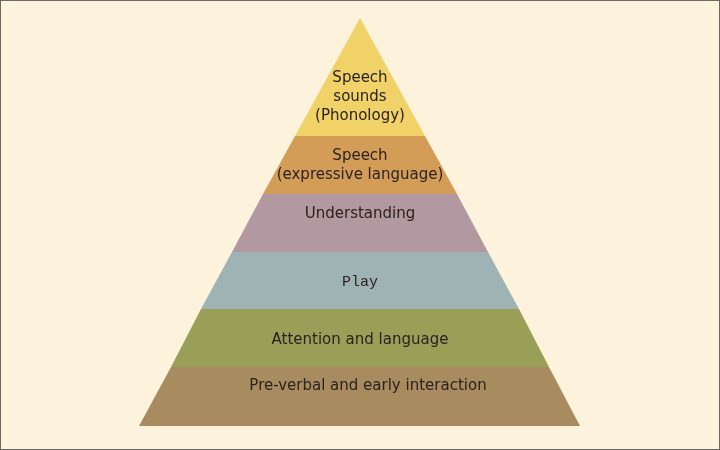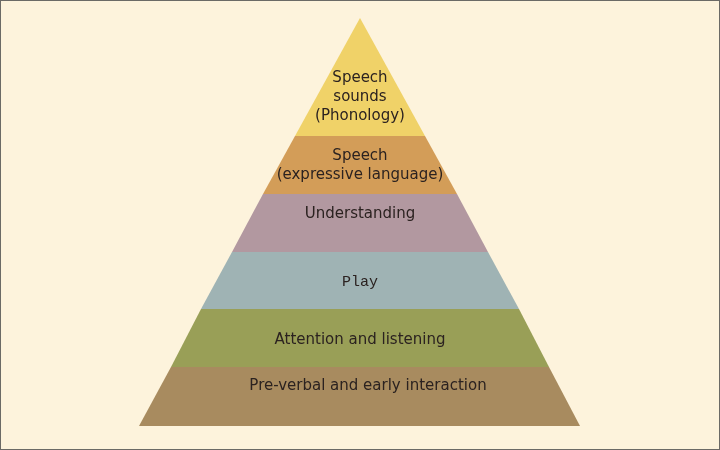--- a/index.html
+++ b/index.html
@@ -40,14 +40,14 @@
   <polygon points="171,367 549,367 580,426 139,426" fill="#a88b5f"></polygon>
 </svg>
 
 <div class="label" style="top:68px;">Speech
 sounds
 (Phonology)</div>
 <div class="label" style="top:146px;">Speech
 (expressive language)</div>
 <div class="label" style="top:204px;">Understanding</div>
 <div class="label" style="top:273px;font-family:Liberation Mono, monospace;">Play</div>
-<div class="label" style="top:330px;">Attention and listening</div>
+<div class="label" style="top:330px;">Attention and language</div>
 <div class="label" style="top:376px;margin-left:8px;">Pre-verbal and early interaction</div>
 
 </body></html>

